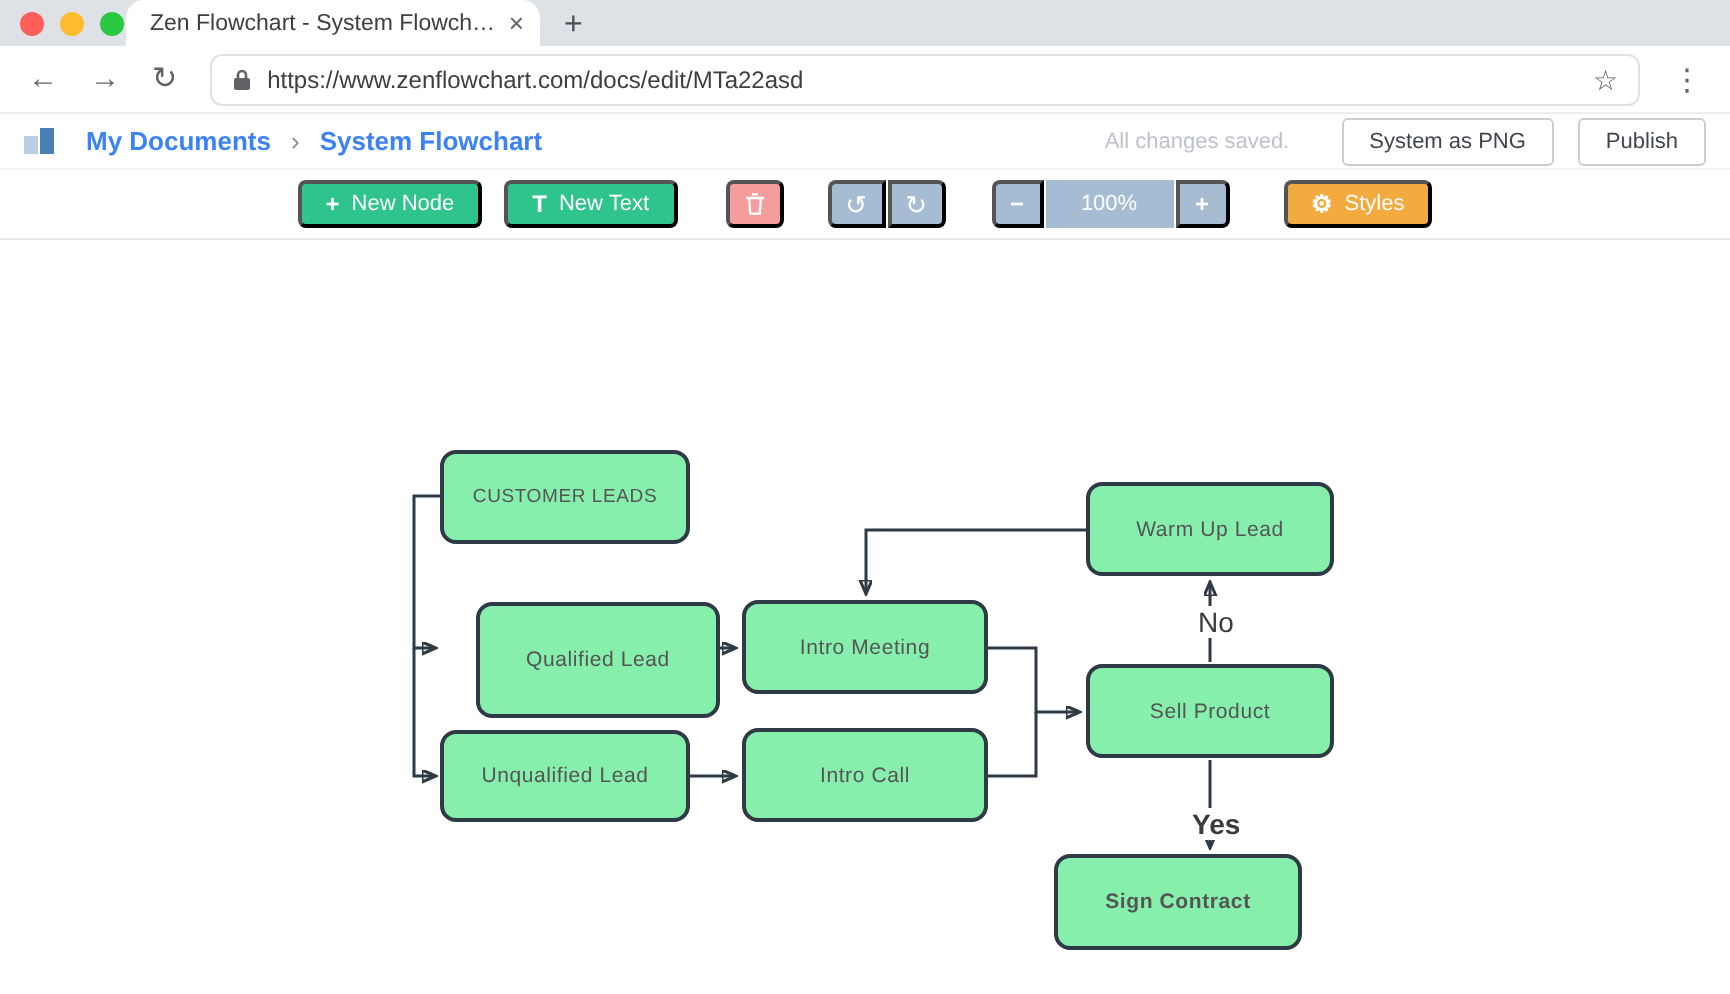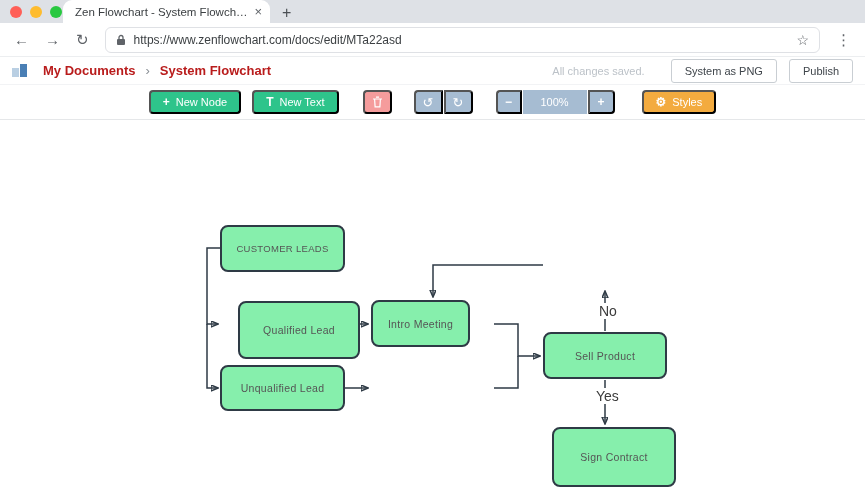--- a/index.html
+++ b/index.html
@@ -26,21 +26,21 @@
   .url { font-size:12px; color:#3c4043; flex:1; }
   .star { font-size:14px; color:#5f6368; }
   .menu-dots { font-size:15px; color:#5f6368; }
 
   
   .doc-header { height:28px; display:flex; align-items:center; padding:0 12px; gap:8px; background:#fff;
                 border-bottom:1px solid #f2f3f5; }
   .logo { display:flex; align-items:flex-end; gap:1px; margin-right:8px; }
   .logo .sq1 { width:7px; height:9px; background:#b9cfe3; }
   .logo .sq2 { width:7px; height:13px; background:#4a7fb5; }
-  .crumb { font-size:13px; font-weight:bold; color:#b91c1c; }
+  .crumb { font-size:13px; font-weight:bold; color:#3b82f6; }
   .crumb-sep { color:#8a9096; font-size:13px; margin:0 2px; }
   .dh-spacer { flex:1; }
   .save-status { font-size:11px; color:#bcc2c8; margin-right:14px; }
   .btn-outline { font-size:11px; color:#3f454b; border:1px solid #c9ced3; border-radius:3px;
                  padding:5px 13px; background:#fff; margin-left:4px; }
 
   
   .toolbar { height:35px; border-bottom:1px solid #e5e7e9; display:flex; align-items:center;
              justify-content:center; background:#fff; }
   .btn { display:inline-flex; align-items:center; justify-content:center; border-radius:4px;
@@ -61,28 +61,28 @@
   
   .canvas { position:relative; height:377px; background:#fff; }
   .edges { position:absolute; left:0; top:0; width:865px; height:377px; }
   .edges path { stroke:#2e3a45; stroke-width:1.5; fill:none; }
   .node { position:absolute; border:2px solid #2e3a45; border-radius:8px; background:#86efac;
           display:flex; align-items:center; justify-content:center; font-size:10.5px; color:#555;
           text-align:center; letter-spacing:.3px; }
   .n0 { left:220px; top:105px; width:125px; height:47px; font-size:9.5px; }
   .n1 { left:238px; top:181px; width:122px; height:58px; }
   .n2 { left:220px; top:245px; width:125px; height:46px; }
-  .n3 { left:371px; top:180px; width:99px; height:47px; }
+  .n3 { left:371px; top:180px; width:123px; height:47px; }
   .n4 { left:371px; top:244px; width:123px; height:47px; }
   .n5 { left:543px; top:121px; width:124px; height:47px; }
   .n6 { left:543px; top:212px; width:124px; height:47px; }
-  .n7 { left:552px; top:307px; width:124px; height:60px; }
+  .n7 { left:527px; top:307px; width:124px; height:48px;font-weight:bold; }
   .edge-label { position:absolute; font-size:14px; color:#3b3b3b; background:#fff; padding:0 3px; }
   .lbl-no  { left:596px; top:183px; }
-  .lbl-yes { left:593px; top:268px; }
+  .lbl-yes { left:593px; top:284px;font-weight:bold; }
 </style>
 </head>
 <body>
 
 <div>
 
   <div class="tabstrip">
     <div class="traffic">
       <span class="dot red"></span>
       <span class="dot yellow"></span>
@@ -176,20 +176,22 @@
       <path d="M494,268 H518 V236"></path>
       <path d="M543,145 H433 V176" marker-end="url(#arrow)"></path>
       <path d="M605,211 V172" marker-end="url(#arrow)"></path>
       <path d="M605,260 V303" marker-end="url(#arrow)"></path>
     </svg>
 
     <div class="node n0">CUSTOMER LEADS</div>
     <div class="node n1">Qualified Lead</div>
     <div class="node n2">Unqualified Lead</div>
     <div class="node n3">Intro Meeting</div>
+    <div class="node n4">Intro Call</div>
+    <div class="node n5">Warm Up Lead</div>
     <div class="node n6">Sell Product</div>
     <div class="node n7">Sign Contract</div>
 
     <span class="edge-label lbl-no">No</span>
     <span class="edge-label lbl-yes">Yes</span>
   </div>
 
 </div>
 
 </body></html>

